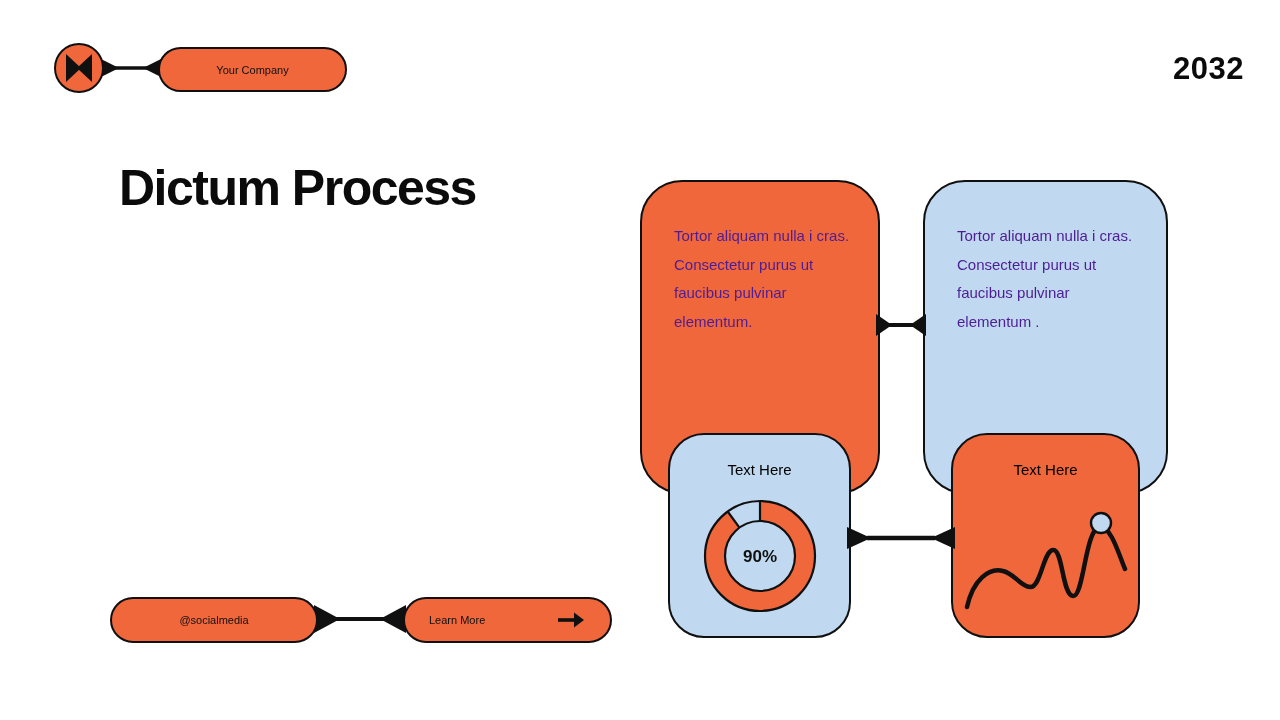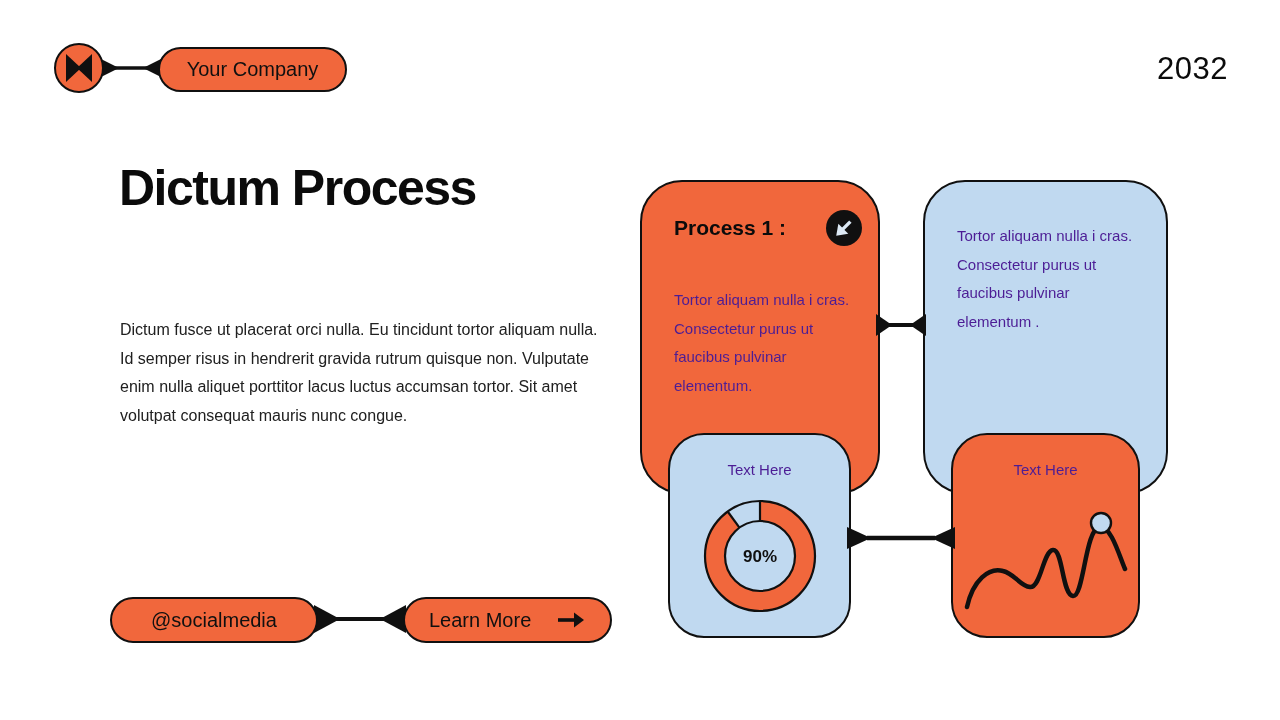--- a/index.html
+++ b/index.html
@@ -19,25 +19,25 @@
   
   .logo-circle{
     position:absolute;left:54px;top:43px;width:50px;height:50px;border-radius:50%;
     background:var(--orange);border:2px solid var(--ink);
     display:flex;align-items:center;justify-content:center;z-index:4;
   }
   .connector{position:absolute;z-index:3;}
   .pill{
     position:absolute;background:var(--orange);border:2px solid var(--ink);
     border-radius:999px;display:flex;align-items:center;justify-content:center;
-    font-size:20px;color:var(--ink);z-index:4;cursor:pointer;
+    font-size:11px;color:var(--ink);z-index:4;cursor:pointer;
   }
   .company-pill{left:158px;top:47px;width:189px;height:45px;}
   .year{
-    position:absolute;right:52px;top:51px;font-size:31px;font-weight:400;
+    position:absolute;right:36px;top:51px;font-size:31px;font-weight:700;
     letter-spacing:0.5px;color:#0b0b0b;
   }
   
   .title{
     position:absolute;left:119px;top:160px;font-size:50px;font-weight:800;
     letter-spacing:-1.5px;color:#0b0b0b;line-height:1.15;
   }
   .desc{
     position:absolute;left:120px;top:316px;width:488px;font-size:16px;
     line-height:28.6px;color:#202020;
@@ -53,21 +53,21 @@
   }
   .card-title{font-size:21px;font-weight:800;color:#0b0b0b;}
   .badge{width:36px;height:36px;flex:0 0 36px;}
   .card-body{
     margin:40px 22px 0 32px;font-size:15px;line-height:28.5px;color:#4c1d95;
   }
   .stat-card{width:183px;height:205px;top:433px;border-radius:36px;z-index:2;}
   .stat-card.s0{left:668px;background:var(--light-blue);}
   .stat-card.s1{left:951px;width:189px;background:var(--orange);}
   .stat-label{
-    position:absolute;top:26px;left:0;right:0;text-align:center;font-size:15px;color:#4c1d95;
+    position:absolute;top:26px;left:0;right:0;text-align:center;font-size:15px;color:#000000;
   }
   .donut{position:absolute;left:50%;top:64px;transform:translateX(-50%);}
   .donut-text{font-size:17px;font-weight:700;fill:var(--ink);font-family:"Liberation Sans",sans-serif;}
   .linechart{position:absolute;left:0;bottom:12px;}
   
   .social-pill{left:110px;top:597px;width:208px;height:46px;}
   .learnmore-pill{left:403px;top:597px;width:209px;height:46px;justify-content:space-between;padding:0 24px;text-align:right;}
 </style>
 </head>
 <body>
@@ -87,33 +87,22 @@
     <line x1="14" y1="11" x2="46" y2="11" stroke="var(--ink)" stroke-width="3.5"></line>
   </svg>
 
   <div class="pill company-pill">
     <span>Your Company</span>
   </div>
 
   <div class="year">2032</div>
 
   <h1 class="title">Dictum Process</h1>
-  <p class="desc">Dictum fusce ut placerat orci nulla. Eu tincidunt tortor aliquam nulla. Id semper risus in hendrerit gravida rutrum quisque non. Vulputate enim nulla aliquet porttitor lacus luctus accumsan tortor. Sit amet volutpat consequat mauris nunc congue.</p>
 
   <section class="card process-card c0">
-    <div class="card-head">
-      <h2 class="card-title">Process 1 :</h2>
-      <svg class="badge" viewBox="0 0 36 36">
-        <circle cx="18" cy="18" r="18" fill="var(--ink)"></circle>
-        <g transform="rotate(135 18 18)">
-          <line x1="9" y1="18" x2="20" y2="18" stroke="var(--arrow-tint)" stroke-width="3.4"></line>
-          <polygon points="19,11 29,18 19,25" fill="var(--arrow-tint)"></polygon>
-        </g>
-      </svg>
-    </div>
     <p class="card-body">Tortor aliquam nulla i cras. Consectetur purus ut faucibus pulvinar elementum.</p>
   </section>
 
   <section class="card process-card c1">
     <p class="card-body">Tortor aliquam nulla i cras. Consectetur purus ut faucibus pulvinar elementum .</p>
   </section>
 
   <svg class="connector" style="left:876px;top:312px;" width="50" height="26" viewBox="0 0 50 26">
     <polygon points="0,2 0,24 16,13" fill="var(--ink)"></polygon>
     <polygon points="50,2 50,24 34,13" fill="var(--ink)"></polygon>

